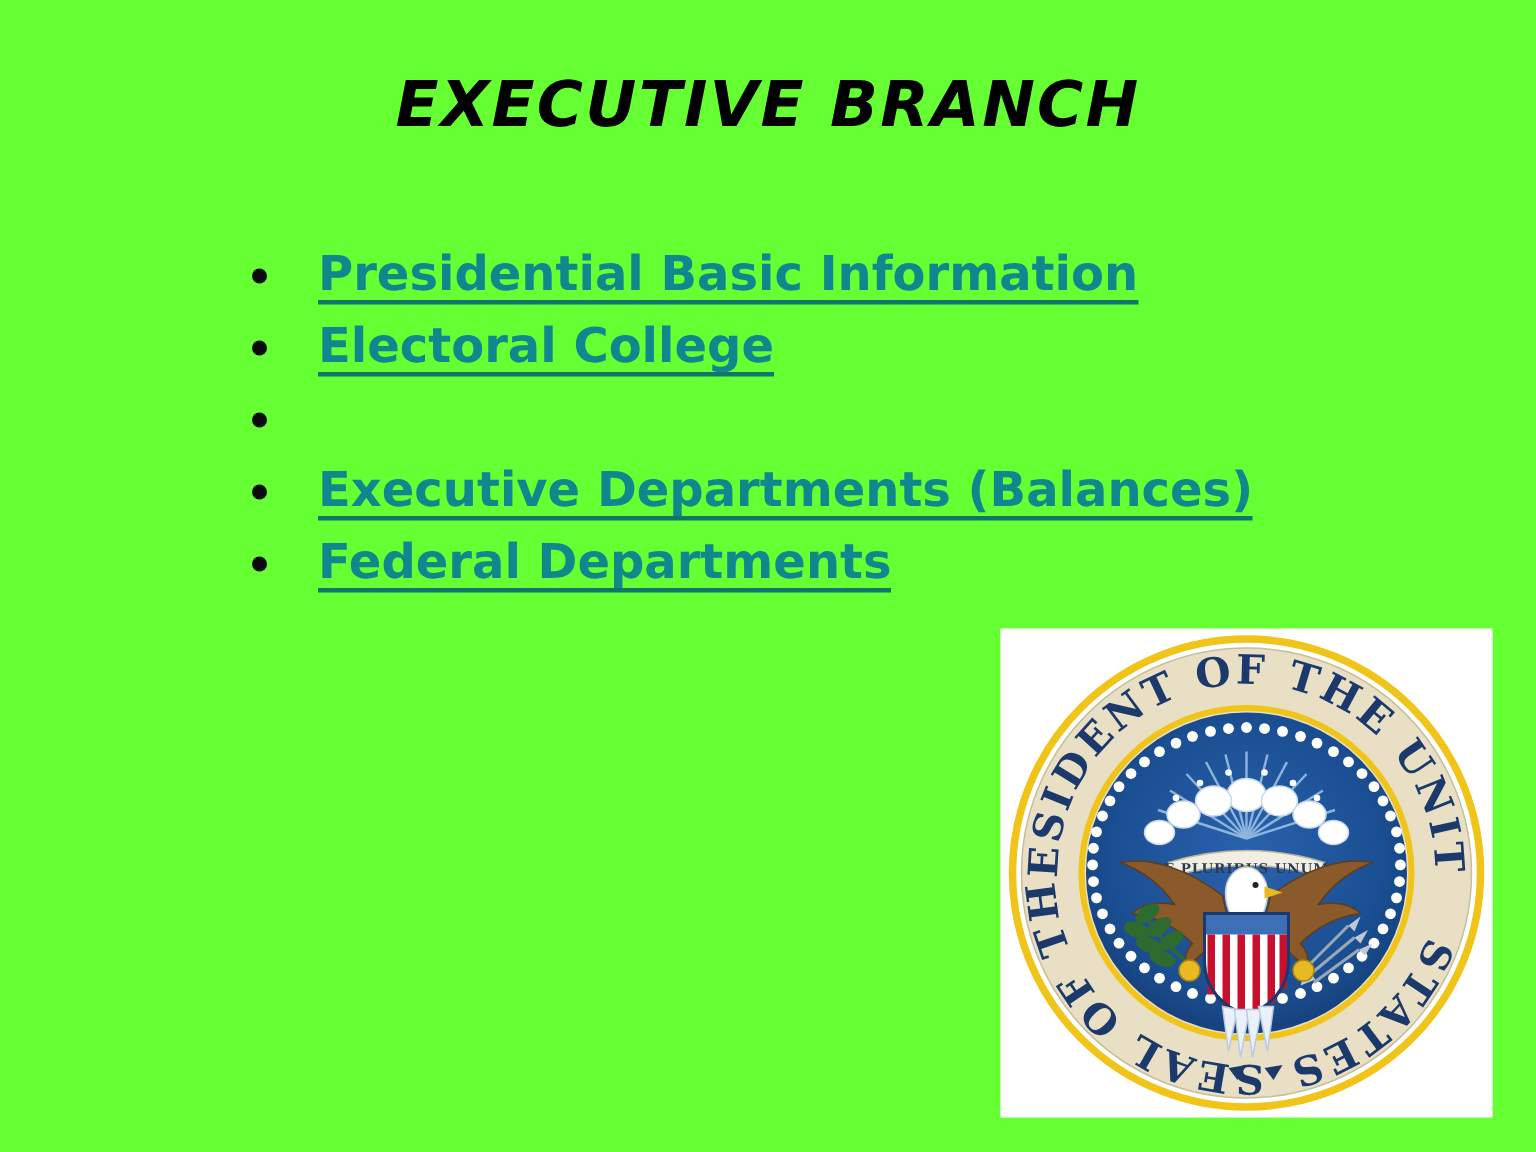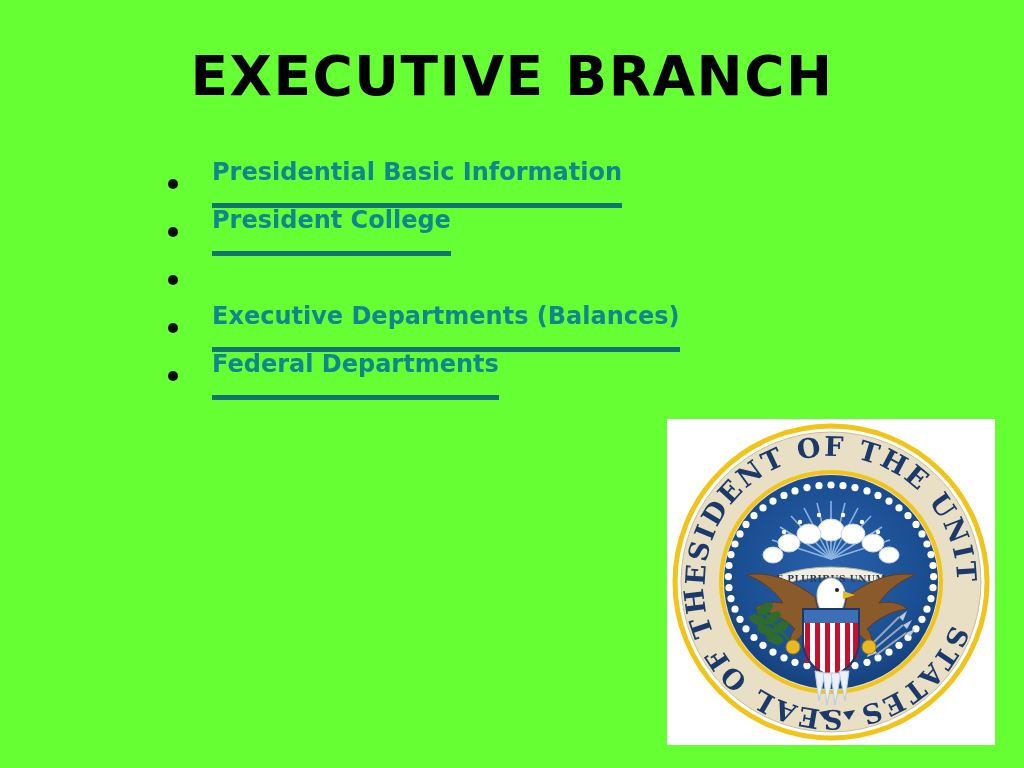--- a/index.html
+++ b/index.html
@@ -23,25 +23,26 @@
 
   
   #slide-title {
     position: absolute;
     left: 0;
     top: 48px;
     width: 1024px;
     text-align: center;
     color: #000000;
     font-family: "DejaVu Sans", sans-serif;
-    font-size: 55px;
+    font-size: 42px;
     font-weight: bold;
     letter-spacing: 1.5px;
     line-height: 1.05;
     white-space: nowrap;
+    font-style: italic;
   }
 
   
   #link-list {
     position: absolute;
     left: 160px;
     top: 160px;
     width: 720px;
     margin: 0;
     padding: 0;
@@ -60,26 +61,26 @@
     top: 50%;
     margin-top: -5px;
     width: 10px;
     height: 10px;
     border-radius: 50%;
     background: #0b0b0b;
   }
   .link-text {
     color: #10878C;
     font-family: "DejaVu Sans", sans-serif;
-    font-size: 24px;
+    font-size: 32px;
     font-weight: bold;
     line-height: 1;
     white-space: nowrap;
-    border-bottom: 5px solid #0f766e;
-    padding-bottom: 19px;
+    border-bottom: 3px solid #0f766e;
+    padding-bottom: 2px;
     text-decoration: none;
     cursor: pointer;
   }
 
   
   #seal-image {
     position: absolute;
     left: 667px;
     top: 419px;
     width: 328px;
@@ -102,21 +103,21 @@
 
   <ul id="link-list">
 
     <li class="link-row">
       <span class="bullet-dot"></span>
       <span class="link-text">Presidential Basic Information</span>
     </li>
 
     <li class="link-row">
       <span class="bullet-dot"></span>
-      <span class="link-text">President College</span>
+      <span class="link-text">Electoral College</span>
     </li>
 
     <li class="link-row">
       <span class="bullet-dot"></span>
     </li>
 
     <li class="link-row">
       <span class="bullet-dot"></span>
       <span class="link-text">Executive Departments (Balances)</span>
     </li>

